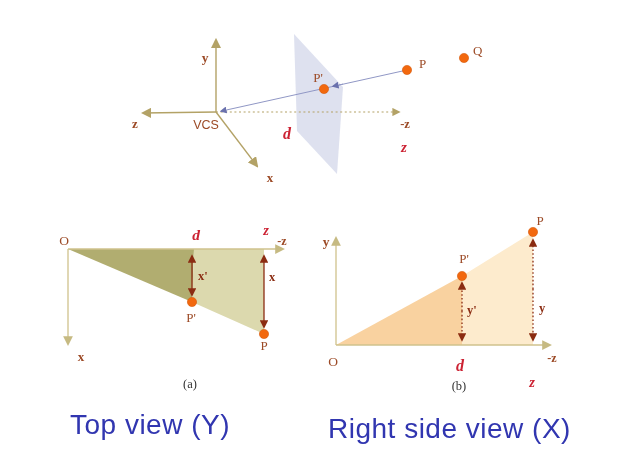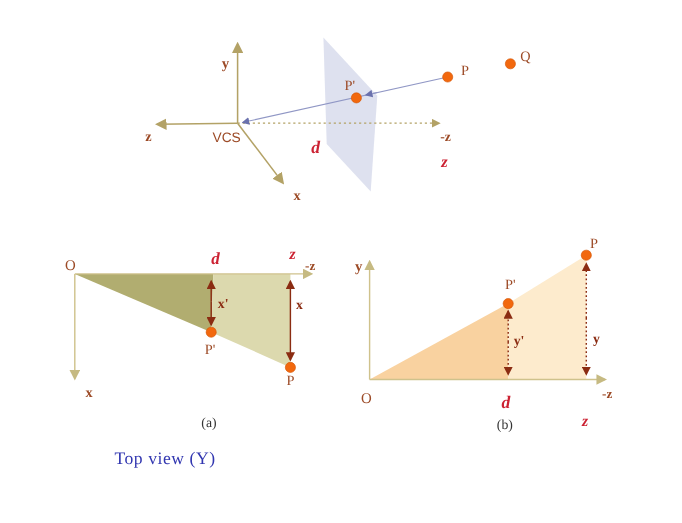--- a/index.html
+++ b/index.html
@@ -6,22 +6,22 @@
   #stage{position:relative;width:620px;height:475px;background:#ffffff;overflow:hidden;
          font-family:"Liberation Sans",sans-serif;}
   #fig-svg{position:absolute;left:0;top:0;}
   text{user-select:none;}
   .lbl   {font-family:"Liberation Serif",serif; fill:#9c4a26;}
   .lbl-b {font-family:"Liberation Serif",serif; font-weight:bold; fill:#9c4a26;}
   .vcs   {font-family:"Liberation Sans",sans-serif; fill:#9c4a26;}
   .red-i {font-family:"Liberation Serif",serif; font-style:italic; font-weight:600; fill:#cc2233;}
   .meas  {font-family:"Liberation Serif",serif; font-weight:bold; fill:#8b2c12;}
   .cap   {font-family:"Liberation Serif",serif; fill:#333333;}
-  .view-title{position:absolute;color:#3136b0;font-size:16px;letter-spacing:0.5px;
-              text-align:center;white-space:nowrap;font-family:Liberation Serif, serif;}
+  .view-title{position:absolute;color:#3136b0;font-size:28px;letter-spacing:0.5px;
+              text-align:center;white-space:nowrap;}
 </style>
 </head>
 <body>
 
 <div id="stage">
 
   <svg id="fig-svg" width="620" height="475" viewBox="0 0 620 475">
     <defs>
       <marker id="mTanD" viewBox="0 0 10 10" refX="8" refY="5" markerWidth="7.5" markerHeight="7.5" orient="auto">
         <path d="M0,0 L10,5 L0,10 z" fill="#b3a266"></path>
@@ -113,14 +113,15 @@
       <text x="532" y="387" text-anchor="middle" font-size="14.5" class="red-i">z</text>
       <text x="467" y="314" font-size="12.5" class="meas">y'</text>
       <text x="539" y="312" font-size="12.5" class="meas">y</text>
       <text x="464" y="263" text-anchor="middle" font-size="13" class="lbl">P'</text>
       <text x="540" y="225" text-anchor="middle" font-size="13" class="lbl">P</text>
       <text x="459" y="390" text-anchor="middle" font-size="12.5" class="cap">(b)</text>
     </g>
   </svg>
 
   <div class="view-title" style="left:60px;top:409px;width:180px;">Top view (Y)</div>
+  <div class="view-title" style="left:328px;top:413px;width:235px;">Right side view (X)</div>
 
 </div>
 
 </body></html>

